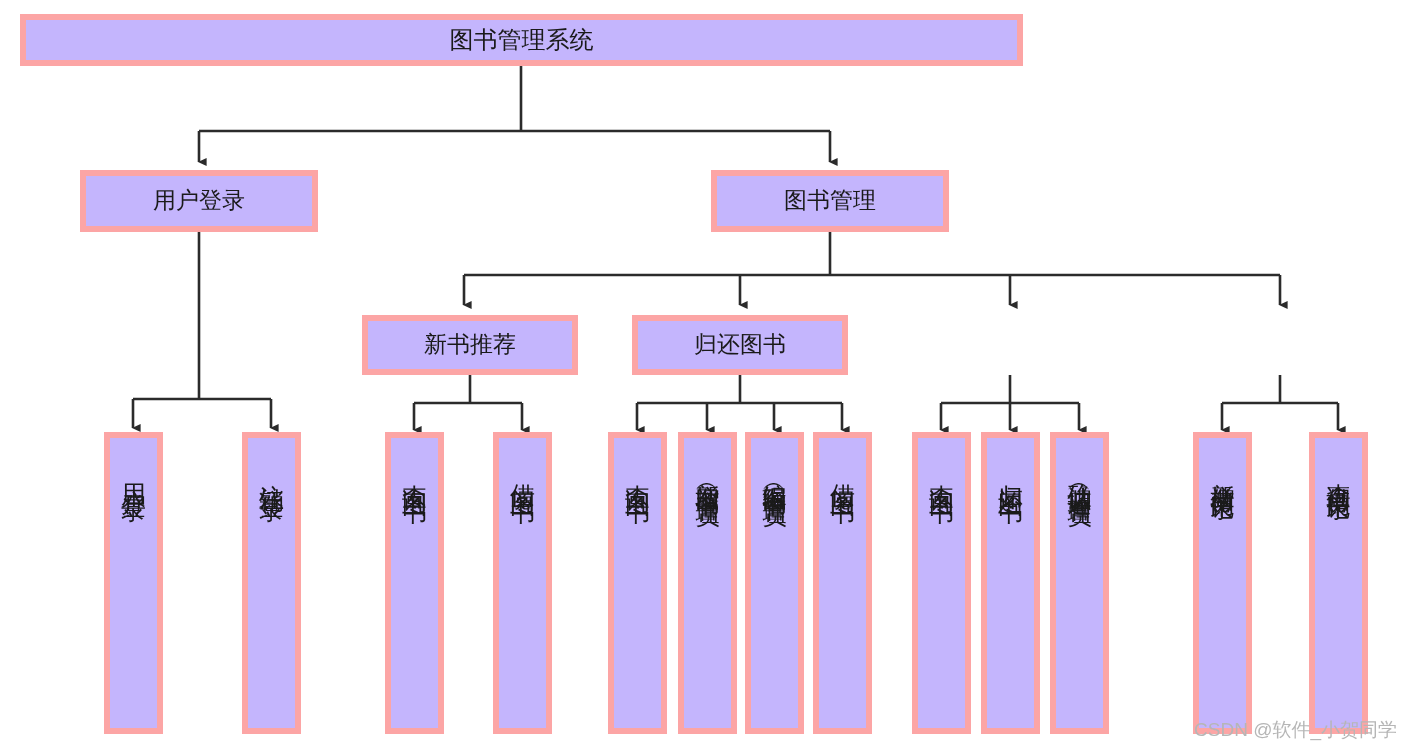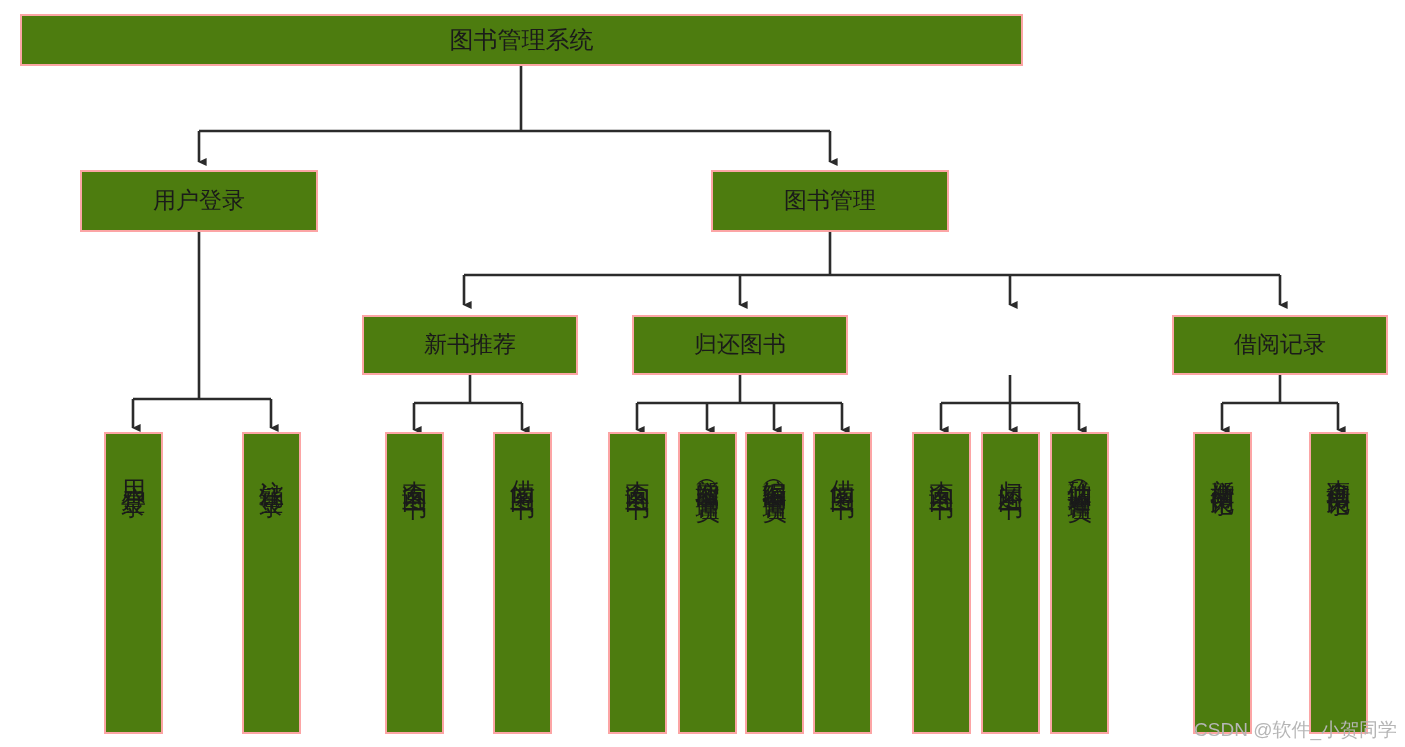--- a/index.html
+++ b/index.html
@@ -7,22 +7,22 @@
   body{
     font-family:"Liberation Sans","DejaVu Sans",sans-serif;
     width:1405px;height:747px;overflow:hidden;
   }
   #canvas{position:relative;width:1405px;height:747px;background:#fff;}
   svg.edges{position:absolute;left:0;top:0;width:1405px;height:747px;pointer-events:none;}
 
   .node{
     position:absolute;
     box-sizing:border-box;
-    background:#4d7c0f;
-    border:2px solid #fca5a5;
+    background:#c4b5fd;
+    border:6px solid #fca5a5;
     display:flex;
     align-items:center;
     justify-content:center;
     color:#1a1a1a;
   }
   .node .lbl{
     display:block;
     text-align:center;
     line-height:1.12;
     white-space:nowrap;
@@ -119,23 +119,20 @@
   <div class="node h" style="left:362px;top:315px;width:216px;height:60px;">
     <span class="lbl">新书推荐</span>
   </div>
 
   <div class="node h" style="left:711px;top:170px;width:238px;height:62px;">
     <span class="lbl">图书管理</span>
   </div>
   <div class="node h" style="left:632px;top:315px;width:216px;height:60px;">
     <span class="lbl">归还图书</span>
   </div>
-  <div class="node h" style="left:1172px;top:315px;width:216px;height:60px;">
-    <span class="lbl">借阅记录</span>
-  </div>
 
   <div class="node v" style="left:104px;top:432px;width:59px;height:302px;">
     <span class="lbl">用户登录</span>
   </div>
   <div class="node v" style="left:242px;top:432px;width:59px;height:302px;">
     <span class="lbl">注销登录</span>
   </div>
 
   <div class="node v" style="left:385px;top:432px;width:59px;height:302px;">
     <span class="lbl">查询图书</span>

